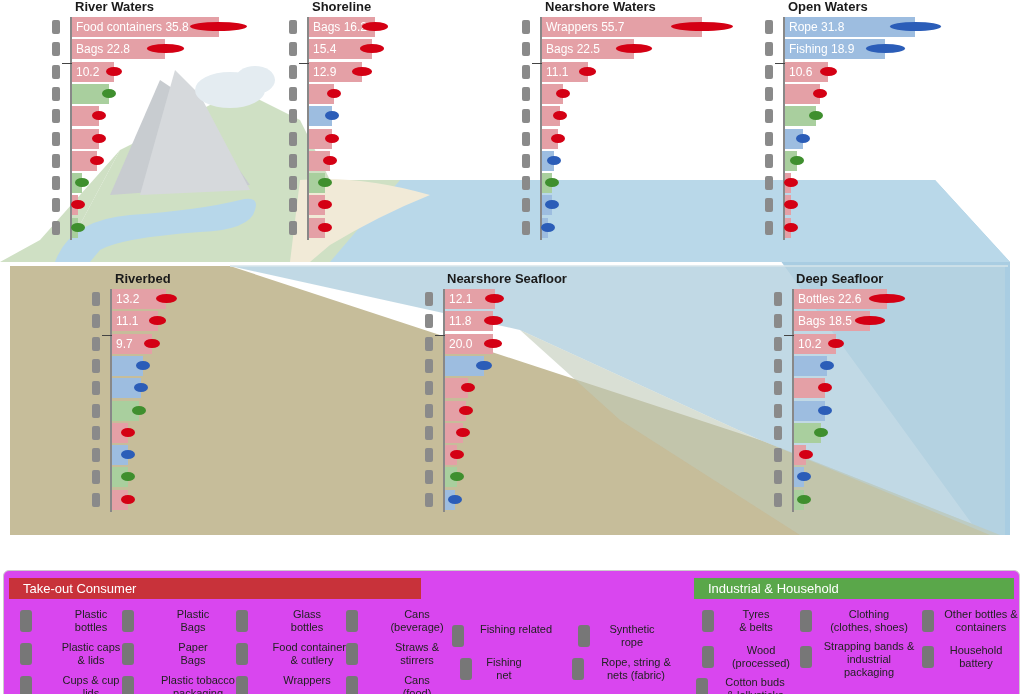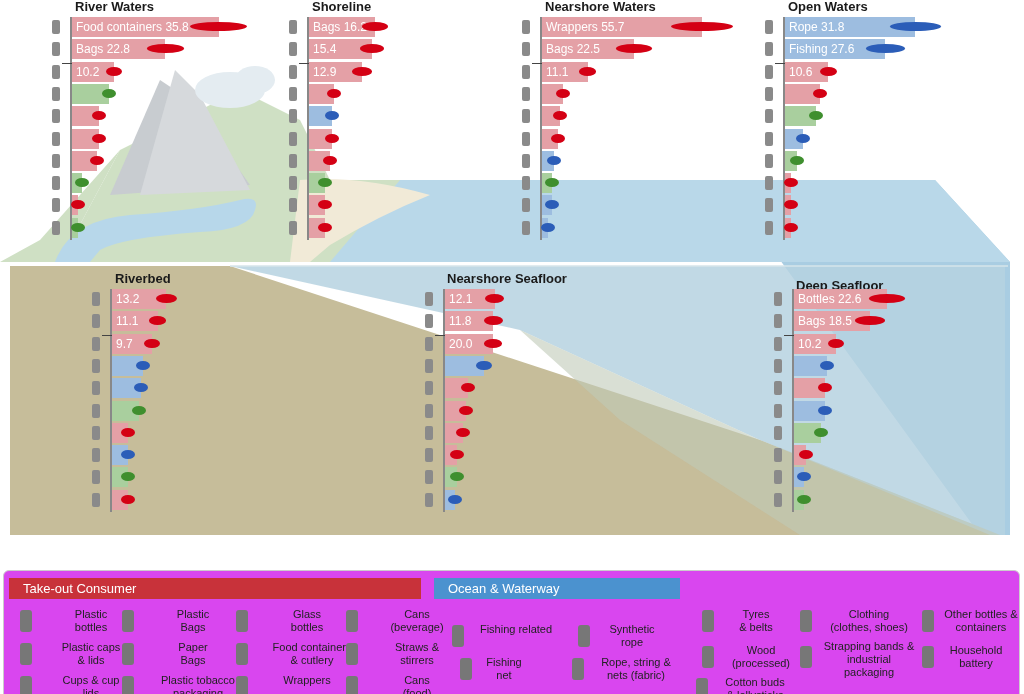--- a/index.html
+++ b/index.html
@@ -288,21 +288,21 @@
       <div class="row" style="left: 785px; top: 17px; width: 170.38px;">
         <div class="bar" style="width: 130.38px; background: rgb(157, 189, 224);"></div>
         <span class="bar-label">Rope 31.8</span>
         <div class="ci" style="left: 104.94px; width: 50.88px; background: rgb(43, 93, 184);"></div>
       </div>
       <div class="icon" style="left: 761px; top: 40.3px;"><svg viewBox="0 0 16 18">
           <rect x="4" y="2" width="8" height="14" rx="2" fill="#8a8a8a"></rect>
         </svg></div>
       <div class="row" style="left: 785px; top: 39.3px; width: 140.04px;">
         <div class="bar" style="width: 100.04px; background: rgb(157, 189, 224);"></div>
-        <span class="bar-label">Fishing 27.6</span>
+        <span class="bar-label">Fishing 18.9</span>
         <div class="ci" style="left: 80.52px; width: 39.04px; background: rgb(43, 93, 184);"></div>
       </div>
       <div class="icon" style="left: 761px; top: 62.6px;"><svg viewBox="0 0 16 18">
           <rect x="4" y="2" width="8" height="14" rx="2" fill="#8a8a8a"></rect>
         </svg></div>
       <div class="row" style="left: 785px; top: 61.6px; width: 83.46px;">
         <div class="bar" style="width: 43.46px; background: rgb(228, 160, 166);"></div>
         <span class="bar-label">10.6</span>
         <div class="ci" style="left: 34.98px; width: 16.96px; background: rgb(212, 0, 20);"></div>
       </div>
@@ -500,21 +500,21 @@
         <div class="bar" style="width: 12.3px; background: rgb(169, 207, 158);"></div>
         <div class="ci" style="left: 5.3px; width: 14px; background: rgb(63, 143, 46);"></div>
       </div>
       <div class="icon" style="left: 421px; top: 490.7px;"><svg viewBox="0 0 16 18">
           <rect x="4" y="2" width="8" height="14" rx="2" fill="#8a8a8a"></rect>
         </svg></div>
       <div class="row" style="left: 445px; top: 489.7px; width: 50.25px;">
         <div class="bar" style="width: 10.25px; background: rgb(157, 189, 224);"></div>
         <div class="ci" style="left: 3.25px; width: 14px; background: rgb(43, 93, 184);"></div>
       </div>
-      <div class="panel-title" style="left: 796px; top: 278px;">Deep Seafloor</div>
+      <div class="panel-title" style="left: 796px; top: 271px;">Deep Seafloor</div>
       <div class="axis" style="left: 792px; top: 289px; height: 223px;"></div>
       <div class="tick" style="left: 784px; top: 334.6px;"></div>
       <div class="icon" style="left: 770px; top: 290px;"><svg viewBox="0 0 16 18">
           <rect x="4" y="2" width="8" height="14" rx="2" fill="#8a8a8a"></rect>
         </svg></div>
       <div class="row" style="left: 794px; top: 289px; width: 132.66px;">
         <div class="bar" style="width: 92.66px; background: rgb(228, 160, 166);"></div>
         <span class="bar-label">Bottles 22.6</span>
         <div class="ci" style="left: 74.58px; width: 36.16px; background: rgb(212, 0, 20);"></div>
       </div>
@@ -581,21 +581,21 @@
         </svg></div>
       <div class="row" style="left: 794px; top: 489.7px; width: 50.25px;">
         <div class="bar" style="width: 10.25px; background: rgb(169, 207, 158);"></div>
         <div class="ci" style="left: 3.25px; width: 14px; background: rgb(63, 143, 46);"></div>
       </div>
     </div>
 </div>
 
 <div class="legend">
   <div class="leg-head" style="left:5px;top:7px;width:412px;background:#c8323a">Take-out Consumer</div>
-  <div class="leg-head" style="left:430px;top:7px;width:246px;background:#4b92cf">Ocean &amp; Waterway</div>
+  <div class="leg-head" style="left:690px;top:7px;width:320px;background:#5aa74a">Industrial &amp; Household</div>
   <div id="legend-items">
       <div class="leg-icon" style="left: 10px; top: 37px;"><svg viewBox="0 0 24 26">
           <rect x="6" y="2" width="12" height="22" rx="3" fill="#777"></rect>
         </svg></div>
       <div class="leg-item" style="left: 42px; top: 37px; width: 90px;">Plastic<br>bottles</div>
       <div class="leg-icon" style="left: 112px; top: 37px;"><svg viewBox="0 0 24 26">
           <rect x="6" y="2" width="12" height="22" rx="3" fill="#777"></rect>
         </svg></div>
       <div class="leg-item" style="left: 144px; top: 37px; width: 90px;">Plastic<br>Bags</div>
       <div class="leg-icon" style="left: 226px; top: 37px;"><svg viewBox="0 0 24 26">

